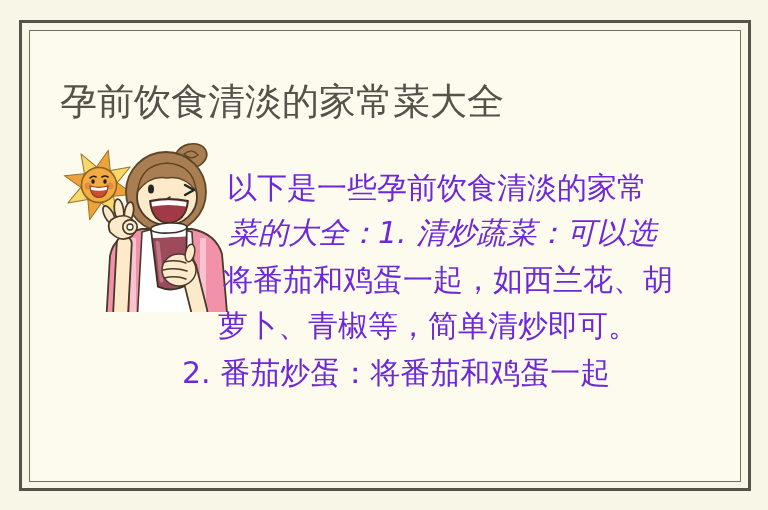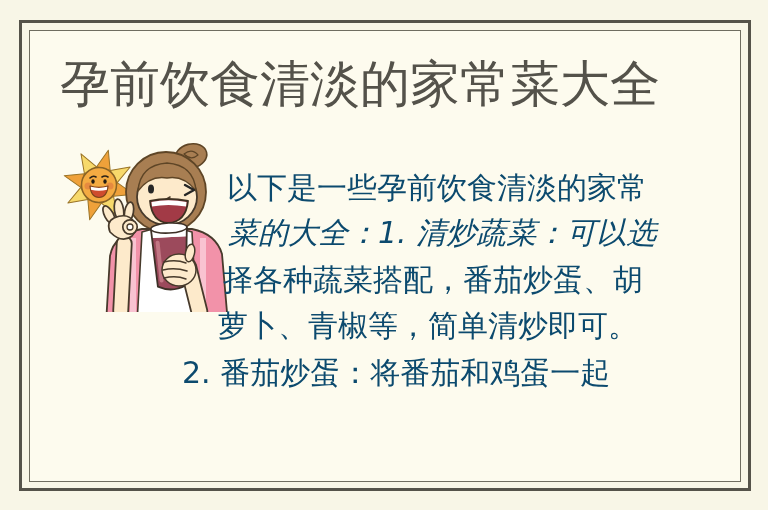--- a/index.html
+++ b/index.html
@@ -10,30 +10,30 @@
   }
   .outer-frame{
     position:absolute;left:19px;top:20px;width:732px;height:471px;
     border:3px solid #55534a;box-sizing:border-box;
   }
   .inner-frame{
     position:absolute;left:7px;top:7px;right:7px;bottom:6px;
     border:1px solid #6f6d60;background:#fdfbee;
   }
   .article-title{
-    position:absolute;left:60px;top:62px;margin:0;
-    font-size:50px;line-height:44px;font-weight:500;
+    position:absolute;left:60px;top:80px;margin:0;
+    font-size:37px;line-height:44px;font-weight:500;
     color:#54524a;letter-spacing:0;white-space:nowrap;
   }
   .illustration{
     position:absolute;left:58px;top:140px;width:180px;height:172px;
   }
   .article-line{
     position:absolute;font-size:30px;line-height:36px;
-    color:#0c4a6e;white-space:nowrap;letter-spacing:0;
+    color:#6d28d9;white-space:nowrap;letter-spacing:0;
   }
   .line-1{left:227px;top:170px;}
   .line-2{left:228px;top:215px;font-style:italic;}
   .line-3{left:223px;top:262px;}
   .line-4{left:218px;top:308px;}
   .line-5{left:182px;top:355px;text-align:center;}
 </style>
 </head>
 <body>
 
@@ -119,16 +119,16 @@
         <path d="M105,130 q12,-3 24,1" fill="none"></path>
         <path d="M106,138 q12,-3 22,1" fill="none"></path>
       </g>
     </g>
   </svg>
 </div>
 
 <div>
   <div class="article-line line-1">以下是一些孕前饮食清淡的家常</div>
   <div class="article-line line-2">菜的大全：1. 清炒蔬菜：可以选</div>
-  <div class="article-line line-3">择各种蔬菜搭配，番茄炒蛋、胡</div>
+  <div class="article-line line-3">将番茄和鸡蛋一起，如西兰花、胡</div>
   <div class="article-line line-4">萝卜、青椒等，简单清炒即可。</div>
   <div class="article-line line-5">2. 番茄炒蛋：将番茄和鸡蛋一起</div>
 </div>
 
 </body></html>

